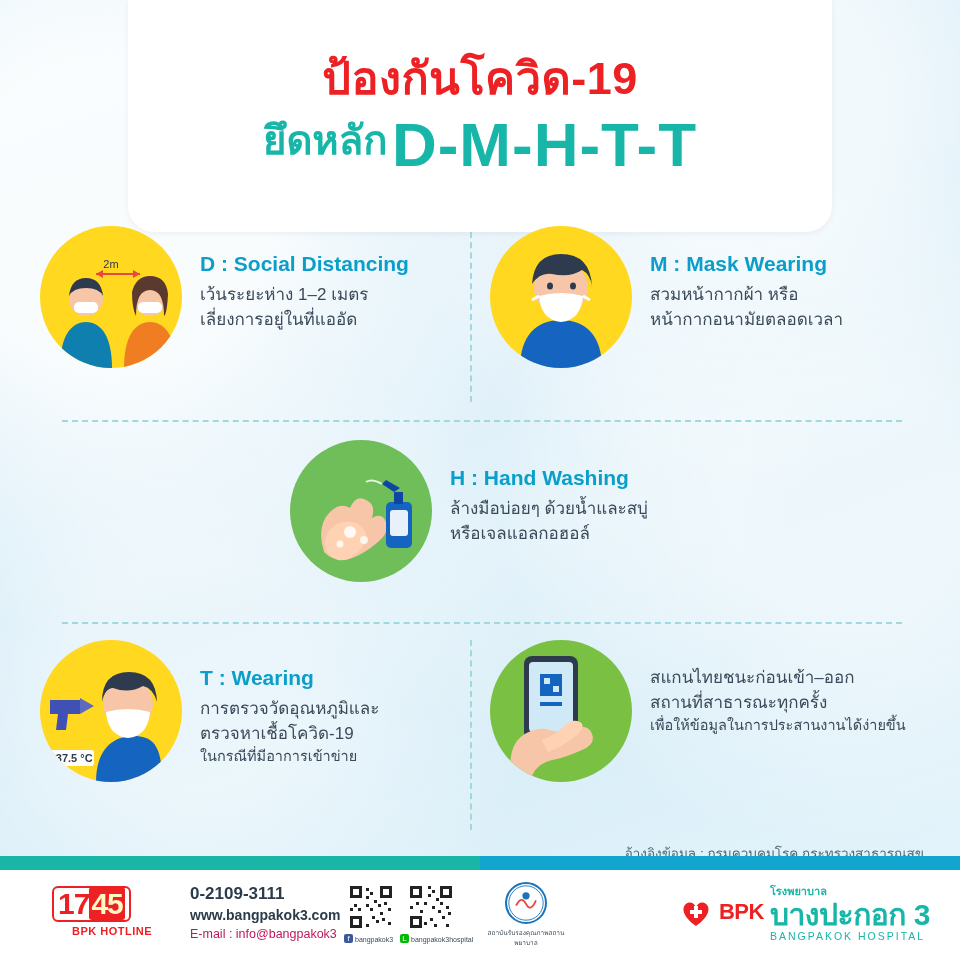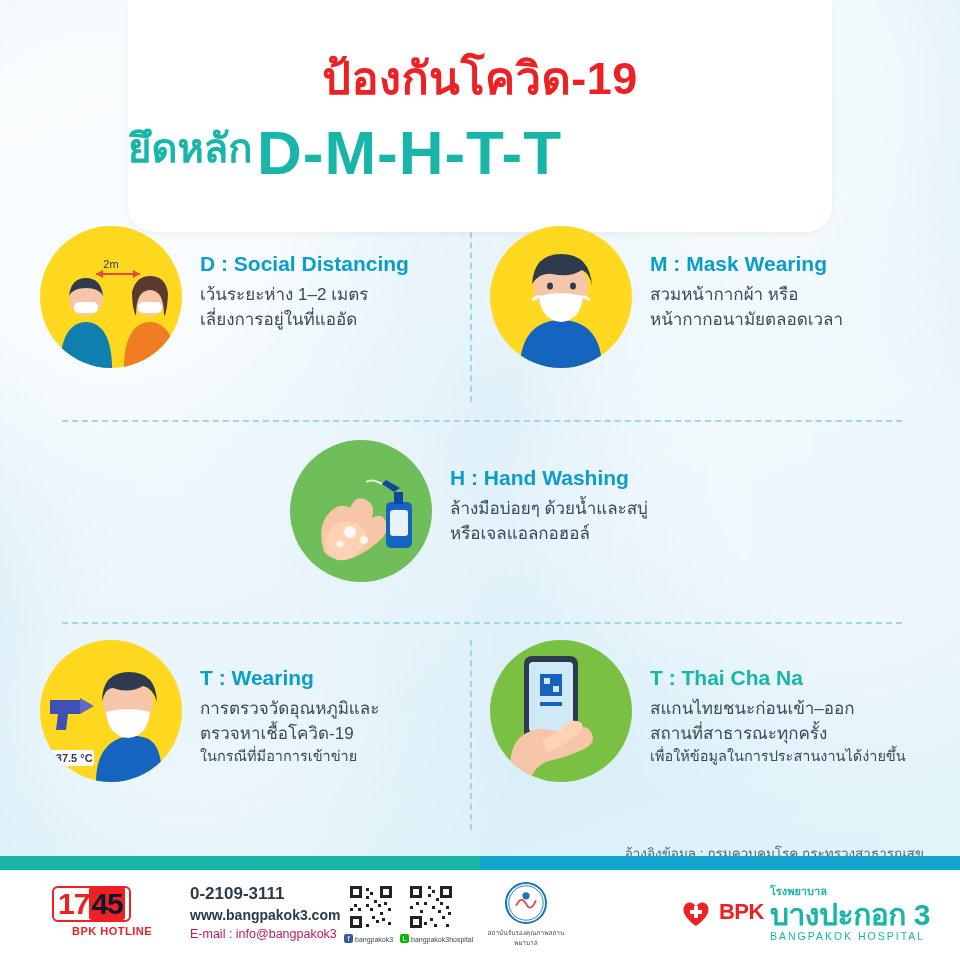--- a/index.html
+++ b/index.html
@@ -27,21 +27,21 @@
     box-shadow: 0 2px 6px rgba(0,0,0,.05);
   }
   #title-line1 {
     position: absolute; top: 42px; left: 0; width: 100%;
     text-align: center;
     font-size: 45px; font-weight: bold; color: #ed2024;
     letter-spacing: .5px;
   }
   #title-line2 {
     position: absolute; top: 108px; left: 0; width: 100%;
-    white-space: nowrap; margin-top: 8px;
+    text-align: center; white-space: nowrap;
   }
   #title-line2 .th {
     font-size: 40px; font-weight: bold; color: #17b6a8;
     vertical-align: 12px;
   }
   #title-line2 .dmhtt {
     font-size: 62px; font-weight: bold; color: #17b6a8;
     letter-spacing: 1px;
   }
   
@@ -98,21 +98,21 @@
   #footer-top-bar {
     position: absolute; left: 0; bottom: 90px; width: 960px; height: 14px;
     background: linear-gradient(90deg,#19b5a6 0%, #19b5a6 50%, #12a6cf 50%, #12a6cf 100%);
   }
   #hotline { position: absolute; left: 52px; top: 16px; width: 120px; }
   #hotline-num {
     display: inline-block; font-size: 30px; font-weight: bold; letter-spacing: -1px;
     color: #ed2024; border: 2px solid #ed2024; border-radius: 6px;
     padding: 0 4px; line-height: 1.05;
   }
-  #hotline-num .white-part { background:#ed2024; color:#0f172a; padding:0 2px; border-radius:3px;}
+  #hotline-num .white-part { background:#ed2024; color:#fef9c3; padding:0 2px; border-radius:3px;}
   #hotline-label { font-size: 11px; font-weight: bold; color: #ed2024; margin-top: 3px; letter-spacing:.5px;text-align:center;}
 
   #contact { position: absolute; left: 190px; top: 14px; color: #3b4a5a; }
   #contact .phone { font-size: 17px; font-weight: bold; color:#2b3b4a; }
   #contact .web { font-size: 14px; font-weight: bold; color:#2b3b4a; margin-top:3px;}
   #contact .mail { font-size: 12.5px; color:#be185d; margin-top:4px;}
 
   .qr { position: absolute; top: 14px; width: 46px; height: 46px; background:#fff; }
   #qr1 { left: 348px; }
   #qr2 { left: 408px; }
@@ -260,21 +260,20 @@
           <rect x="39" y="22" width="44" height="70" rx="4" fill="#cfe9f6"></rect>
           <rect x="50" y="34" width="22" height="22" fill="#1565c0"></rect>
           <rect x="54" y="38" width="6" height="6" fill="#cfe9f6"></rect>
           <rect x="63" y="46" width="6" height="6" fill="#cfe9f6"></rect>
           <rect x="50" y="62" width="22" height="4" fill="#1565c0"></rect>
           <path d="M22 142 q-6 -34 10 -46 q14 -10 28 -6 q12 4 26 -2 q12 -4 16 6 q4 10 -10 16 q-18 8 -30 10 q-18 4 -22 22z" fill="#f7c6a8"></path>
           <path d="M58 112 q16 -6 30 -18 q8 -8 2 -12 q-8 -4 -16 4 q-10 10 -22 14z" fill="#ffd2b3"></path>
         </svg>
       </div>
       <div class="txt">
-        <div class="head green">T : Thai Cha Na</div>
         <div class="sub">
           <div>สแกนไทยชนะก่อนเข้า–ออก</div>
           <div>สถานที่สาธารณะทุกครั้ง</div>
           <div class="small">เพื่อให้ข้อมูลในการประสานงานได้ง่ายขึ้น</div>
         </div>
       </div>
     </div>
   </div>
 
   <div class="dash-h" id="dash1"></div>

